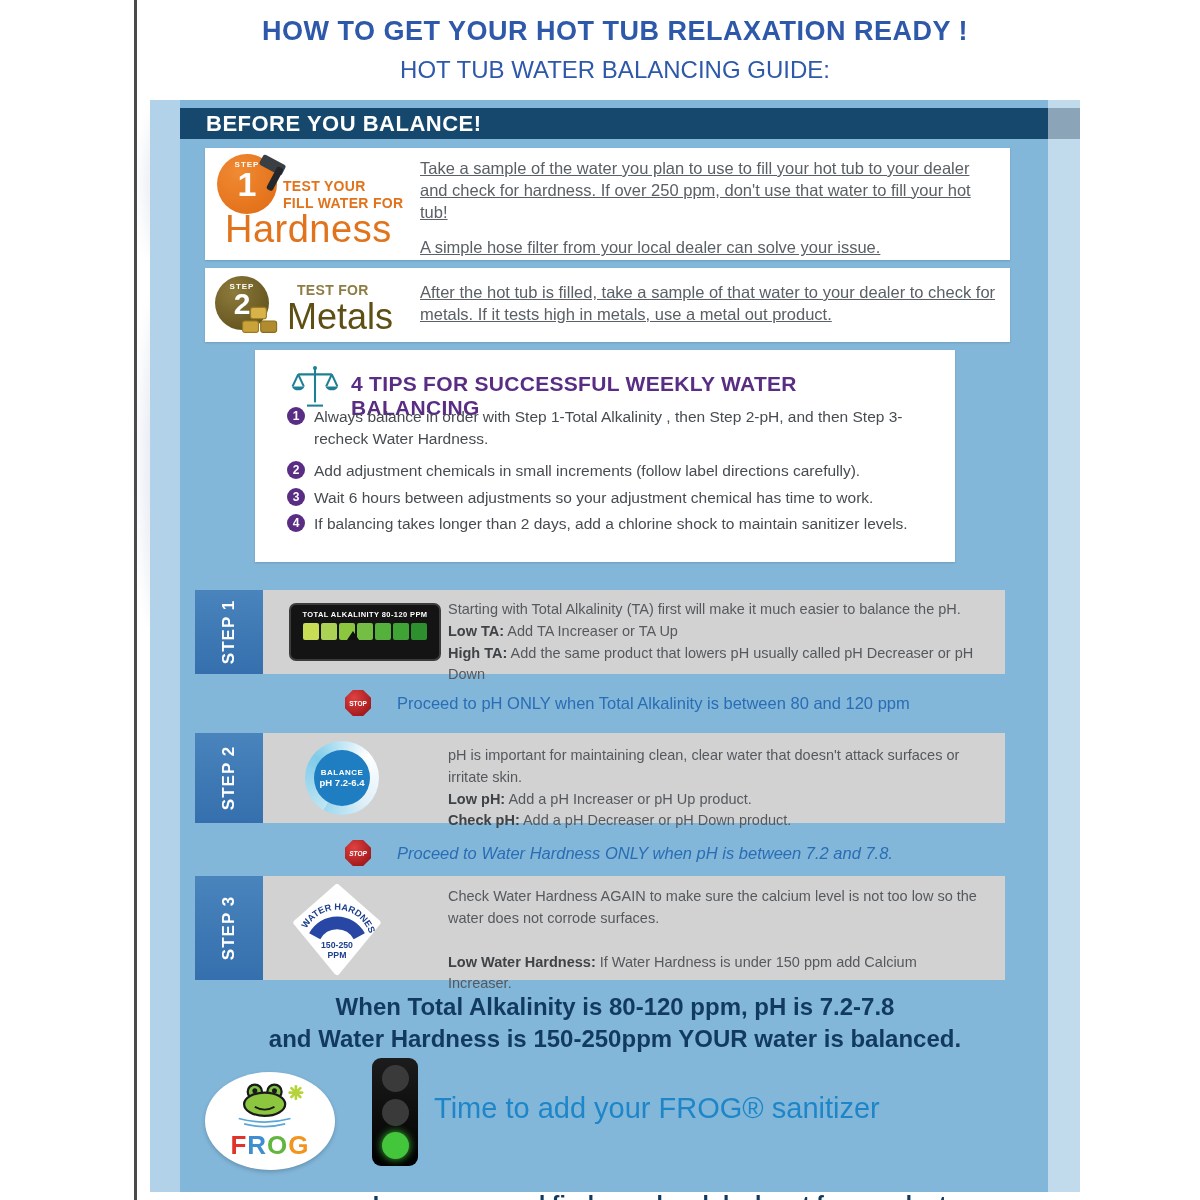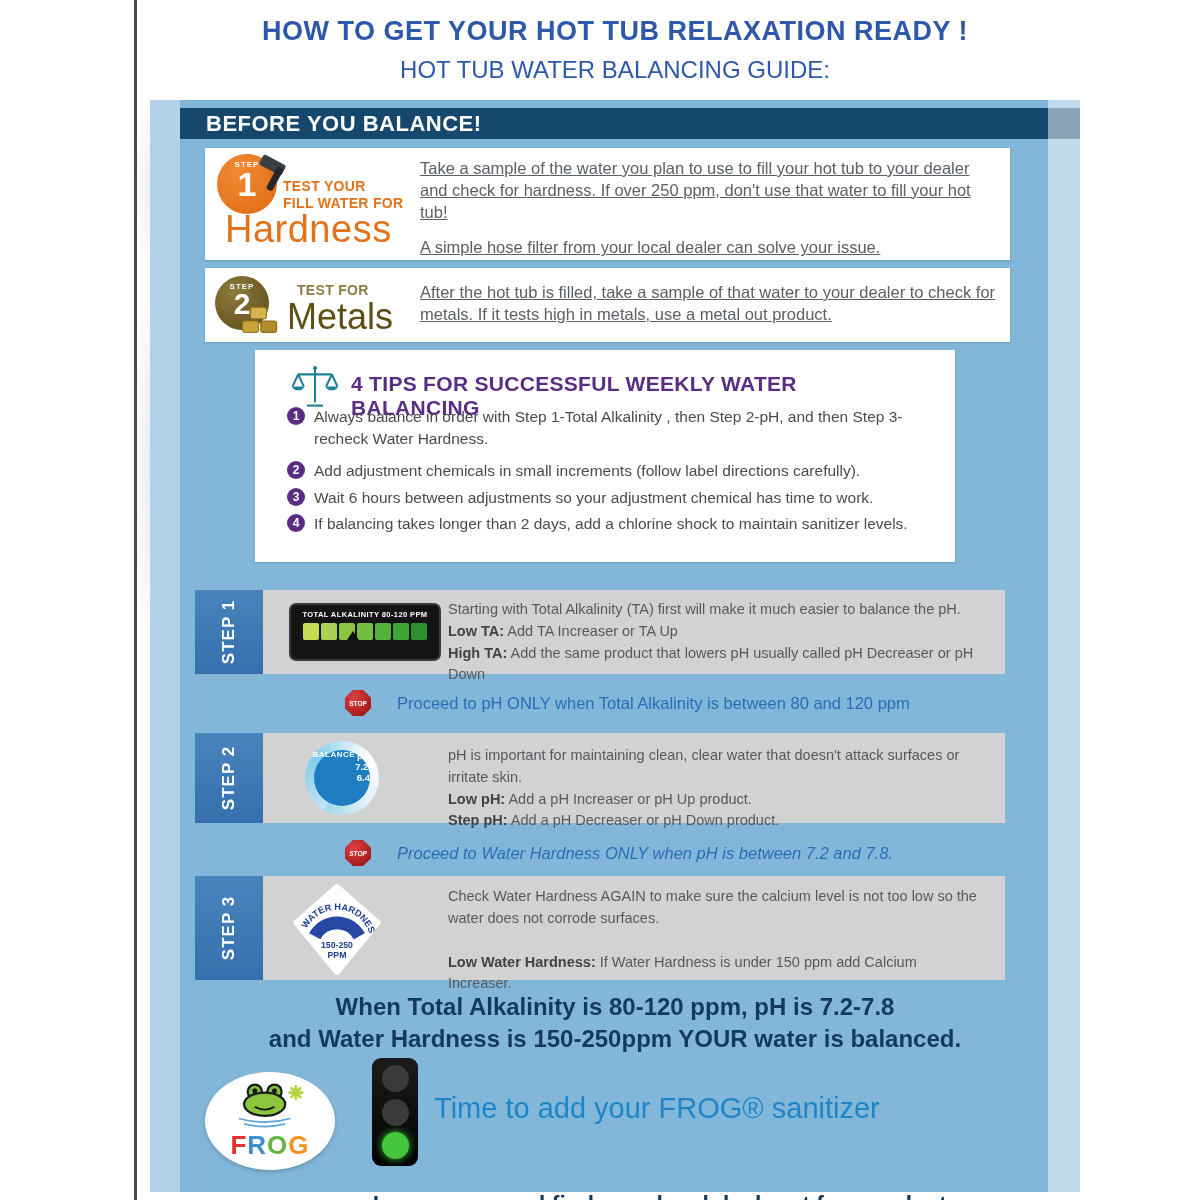--- a/index.html
+++ b/index.html
@@ -83,21 +83,21 @@
   .alk-squares{display:flex;justify-content:center;gap:2px;margin-top:4px;position:relative;}
   .alk-sq{width:16px;height:17px;border-radius:2px;}
   .alk-marker{position:absolute;left:56px;bottom:0;width:0;height:0;
               border-left:6px solid transparent;border-right:6px solid transparent;border-bottom:9px solid #101010;}
 
   
   .ph-badge{left:42px;top:8px;width:74px;height:74px;border-radius:50%;
             background:conic-gradient(from 210deg,#bfe5f3,#7fcbe8,#ffffff 55%,#dff0f8 80%,#9ed8ee);
             display:flex;align-items:center;justify-content:center;}
   .ph-inner{width:56px;height:56px;border-radius:50%;background:#1f7ec2;color:#fff;text-align:center;
-            display:flex;flex-direction:row;justify-content:center;}
+            display:flex;flex-direction:column;justify-content:center;}
   .ph-line1{font-size:8px;font-weight:bold;letter-spacing:.5px;}
   .ph-line2{font-size:9.5px;font-weight:bold;}
 
   
   .wh-badge{left:28px;top:8px;width:92px;height:92px;}
 
   
   .stop-line{display:flex;align-items:center;gap:26px;}
   .stop-1{left:195px;top:590px;}
   .stop-2{left:195px;top:740px;font-style:italic;}
@@ -242,21 +242,21 @@
   <div class="abs step-row-body gray-2">
     <div class="abs ph-badge">
       <div class="ph-inner">
         <div class="ph-line1">BALANCE</div>
         <div class="ph-line2">pH 7.2-6.4</div>
       </div>
     </div>
     <div class="abs row-text text-2">
       <div>pH is important for maintaining clean, clear water that doesn't attack surfaces or irritate skin.</div>
       <div><b>Low pH:</b><span> Add a pH Increaser or pH Up product.</span></div>
-      <div><b>Step pH:</b><span> Add a pH Decreaser or pH Down product.</span></div>
+      <div><b>Check pH:</b><span> Add a pH Decreaser or pH Down product.</span></div>
     </div>
   </div>
 
   <div class="abs stop-line stop-2">
     <div class="stop-sign">STOP</div>
     <div class="stop-text">Proceed to Water Hardness ONLY when pH is between 7.2 and 7.8.</div>
   </div>
 
   <div class="abs step-row-tab tab-3">
     <span>STEP 3</span>

